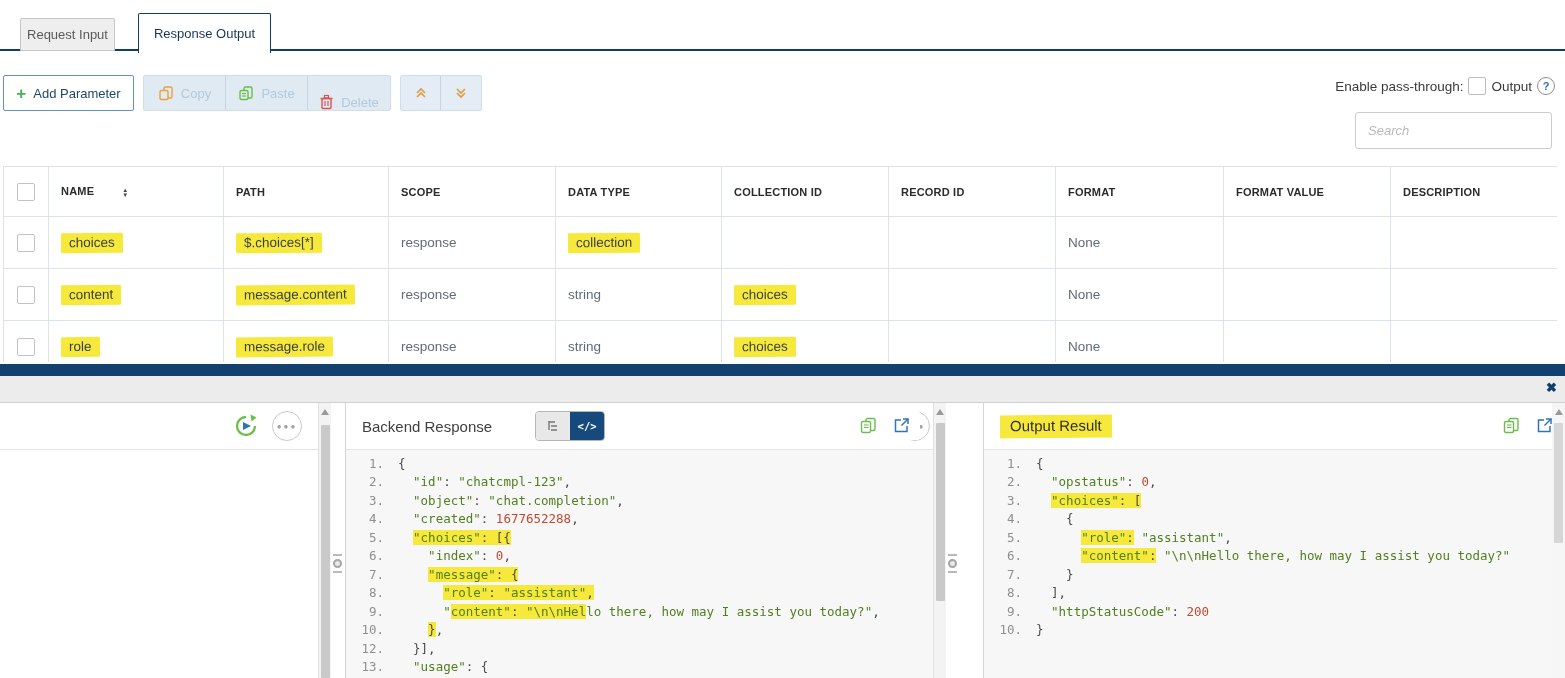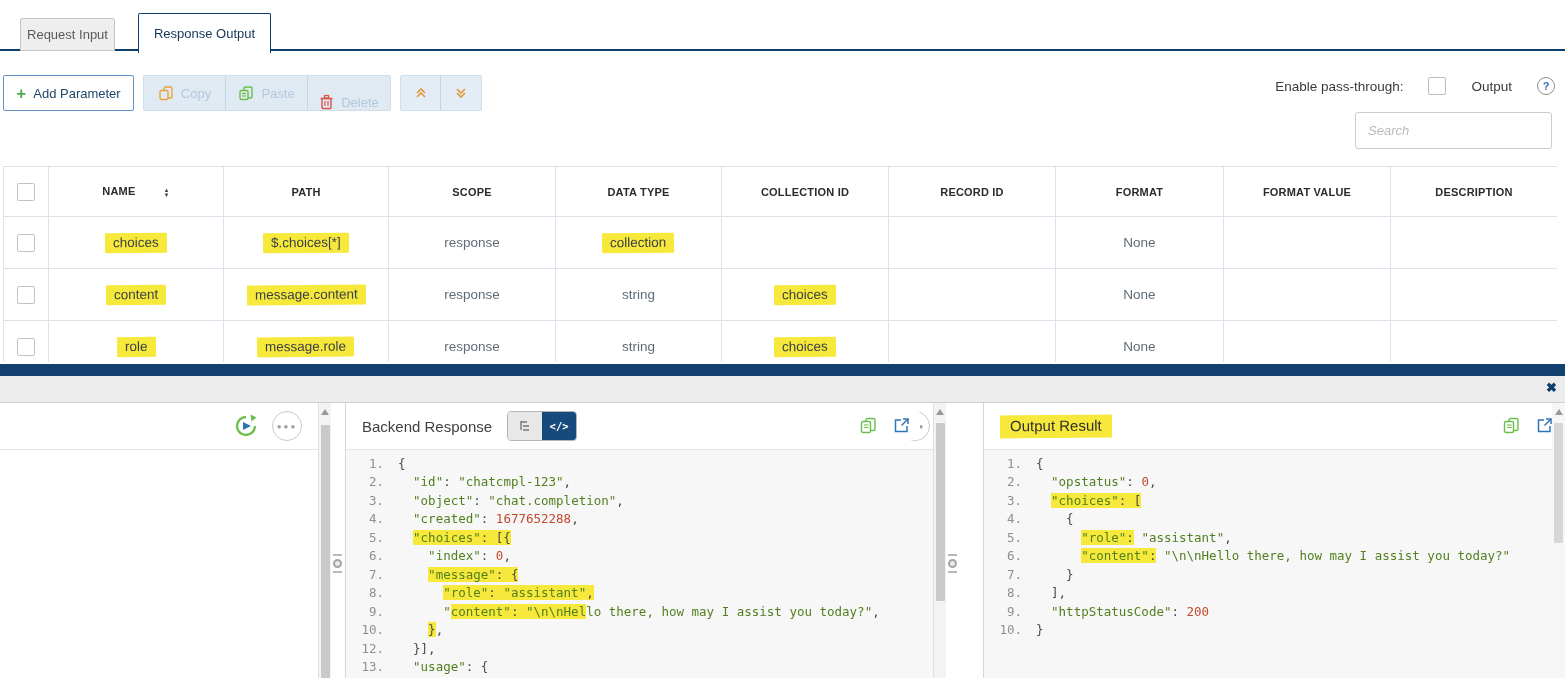--- a/index.html
+++ b/index.html
@@ -16,49 +16,49 @@
   .btn-addparam { position:absolute; left:3px; top:75px; width:131px; height:36px; background:#fff; border:1px solid #5e93c4; border-radius:2px; display:flex; align-items:center; justify-content:center; gap:7px; font-size:13px; color:#1d4668; cursor:pointer; }
   .plus { color:#4caf50; font-size:17px; font-weight:bold; line-height:1; }
   .btn-group { position:absolute; left:143px; top:75px; height:36px; display:flex; background:#dfeaf3; border:1px solid #cfdeeb; border-radius:2px; }
   .btn-group .tbtn { width:82px; display:flex; align-items:center; justify-content:center; gap:7px; font-size:13px; color:#b3c9dc; border-right:1px solid #c4d6e6; }
   .btn-group .tbtn:last-child { border-right:none;align-items:flex-end; }
   .chev-group { position:absolute; left:400px; top:75px; height:36px; display:flex; background:#e4edf5; border:1px solid #cfdeeb; border-radius:2px; }
   .chev-group .cbtn { width:40px; display:flex; align-items:center; justify-content:center; border-right:1px solid #c4d6e6; }
   .chev-group .cbtn:last-child { border-right:none; }
 
   
-  .passthrough { position:absolute; top:77px; right:10px; display:flex; align-items:center; gap:25px; font-size:13.5px; color:#3a3a3a; }
+  .passthrough { position:absolute; top:77px; right:10px; display:flex; align-items:center; gap:5px; font-size:13.5px; color:#3a3a3a; }
   .checkbox { width:18px; height:18px; background:#fff; border:1px solid #bcbcbc; border-radius:2px; }
   .qicon { width:18px; height:18px; border:1px solid #8f8f8f; border-radius:50%; display:flex; align-items:center; justify-content:center; font-size:11px; font-weight:bold; color:#2e75b6; }
   .searchbox { position:absolute; top:112px; right:13px; width:197px; height:37px; border:1px solid #ccc; border-radius:3px; display:flex; align-items:center; }
   .searchbox input { flex:1; border:none; outline:none; padding:0 8px 0 12px; font-size:13px; font-style:italic; color:#666; background:transparent; font-family:Liberation Sans, sans-serif; }
   .searchbox input::placeholder { color:#b9b9b9; }
   .searchbox svg { margin-right:11px; }
 
   
   .tablewrap { position:absolute; top:166px; left:3px; width:1554px; height:196px; overflow:hidden; }
   table { border-collapse:collapse; table-layout:fixed; width:1554px; }
-  th, td { border:1px solid #dbe2ea; padding:0 12px; text-align:center; overflow:hidden; white-space:nowrap; }
+  th, td { border:1px solid #dbe2ea; padding:0 12px; text-align:left; overflow:hidden; white-space:nowrap; }
   thead th { height:50px; font-size:11px; font-weight:bold; color:#2b2b2b; letter-spacing:.2px; }
   tbody td { height:52px; font-size:13.5px; color:#5f6b76; }
   .cbcell { width:45px; text-align:center; padding:0; }
   .cb { width:18px; height:18px; border:1px solid #c3c3c3; border-radius:2px; background:#fff; margin:0 auto; }
   .sort { display:inline-flex; flex-direction:column; line-height:5px; margin-left:28px; vertical-align:middle; }
   .sort i { font-style:normal; font-size:6px; color:#444; }
   .mark { display:inline-block; background:#f6e93b; padding:2px 8px 3px; border-radius:1px; transform:rotate(-.5deg); color:#3a3f45; }
 
   
   .navybar { position:absolute; top:364px; left:0; width:1565px; height:12px; background:#12406f; }
   .graystrip { position:absolute; top:376px; left:0; width:1565px; height:27px; background:#ececec; border-bottom:1px solid #cfcfcf; }
   .closex { position:absolute; top:380px; right:8px; font-size:13px; font-weight:bold; color:#0e3d6e; cursor:pointer; }
 
   
   .bpanel { position:absolute; top:403px; left:0; width:1565px; height:275px; background:#fff; }
   .pane { position:absolute; top:0; height:275px; background:#fff; }
-  .pane-header { height:47px; border-bottom:1px solid #e5e5e5; display:flex; align-items:center; }
+  .pane-header { height:47px; border-bottom:1px solid #e5e5e5; display:flex; align-items:center;gap:28px; }
   .pane-title { font-size:15px; color:#3f3f3f; margin-left:16px; }
   .mark-title { background:#f6e93b; padding:2px 10px 4px; transform:rotate(-.4deg); display:inline-block; color:#2f2f2f; }
   .more-btn { width:30px; height:30px; border:1px solid #c9c9c9; border-radius:50%; display:flex; align-items:center; justify-content:center; color:#a0a0a0; font-size:8px; letter-spacing:2px; cursor:pointer; background:#fff; }
   .spacer { flex:1; }
 
   .lpane { left:0; width:318px; }
   .lpane .pane-header { justify-content:flex-end; gap:14px; padding-right:16px; }
 
   .mpane { left:345px; width:602px; border-left:1px solid #d6d6d6; border-right:1px solid #d6d6d6; }
   .rpane { left:959px; width:606px; border-left:1px solid #d6d6d6;margin-left:24px; }

